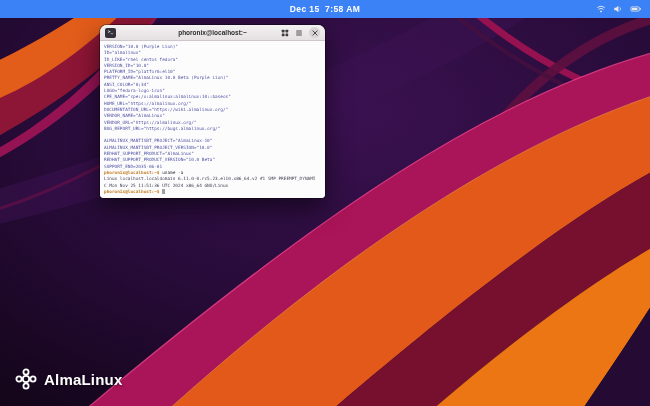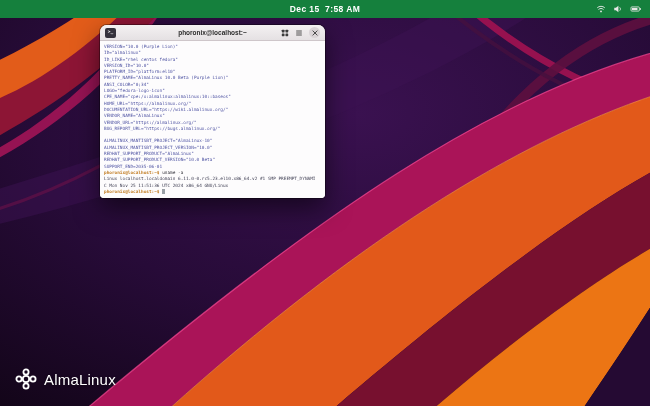--- a/index.html
+++ b/index.html
@@ -4,21 +4,21 @@
 <style>
   html,body{margin:0;padding:0;background:#000;}
   .stage{position:relative;width:650px;height:406px;overflow:hidden;
          font-family:"Liberation Sans",sans-serif;}
 
   
   .wallpaper{position:absolute;inset:0;z-index:0;}
   .wallpaper svg{display:block;}
 
   
-  .topbar{position:absolute;top:0;left:0;right:0;height:18px;background:#15803d;
+  .topbar{position:absolute;top:0;left:0;right:0;height:18px;background:#3b82f6;
           z-index:6;display:flex;align-items:center;}
   .clock{position:absolute;left:50%;transform:translateX(-50%);
          color:#ffffff;font-size:8.5px;font-weight:700;letter-spacing:.4px;white-space:pre;}
   .status{position:absolute;right:8px;top:0;height:18px;display:flex;gap:7px;align-items:center;}
   .status svg{display:block;}
 
   
   .window{position:absolute;left:100px;top:25px;width:225px;height:173px;z-index:5;
           display:flex;flex-direction:column;border-radius:7px 7px 4px 4px;
           background:#fbfafb;box-shadow:0 10px 26px rgba(0,0,0,.55),0 0 0 1px rgba(0,0,0,.35);}
@@ -39,21 +39,21 @@
   .term-line{white-space:pre;font-family:"DejaVu Sans Mono",monospace;
              font-size:4.4px;line-height:6.3px;height:6.3px;}
   .seg-out{color:#4d52a2;}
   .seg-prompt{color:#c07a1e;font-weight:700;}
   .seg-cmd{color:#303038;}
   .seg-plain{color:#3e3e52;}
   .seg-cursor{display:inline-block;width:2.6px;height:4.8px;background:#9aa0a6;vertical-align:baseline;}
 
   
   .brand{position:absolute;left:14px;bottom:15px;z-index:3;display:flex;align-items:center;gap:6px;}
-  .brand-text{color:#ffffff;font-size:15px;font-weight:400;letter-spacing:.2px;
+  .brand-text{color:#ffffff;font-size:15px;font-weight:700;letter-spacing:.2px;
               text-shadow:0 1px 3px rgba(0,0,0,.5);}
 </style>
 </head>
 <body>
 
 <div class="stage">
 
   <div class="wallpaper">
     <svg width="650" height="406" viewBox="0 0 650 406" preserveAspectRatio="none">
       <defs>

